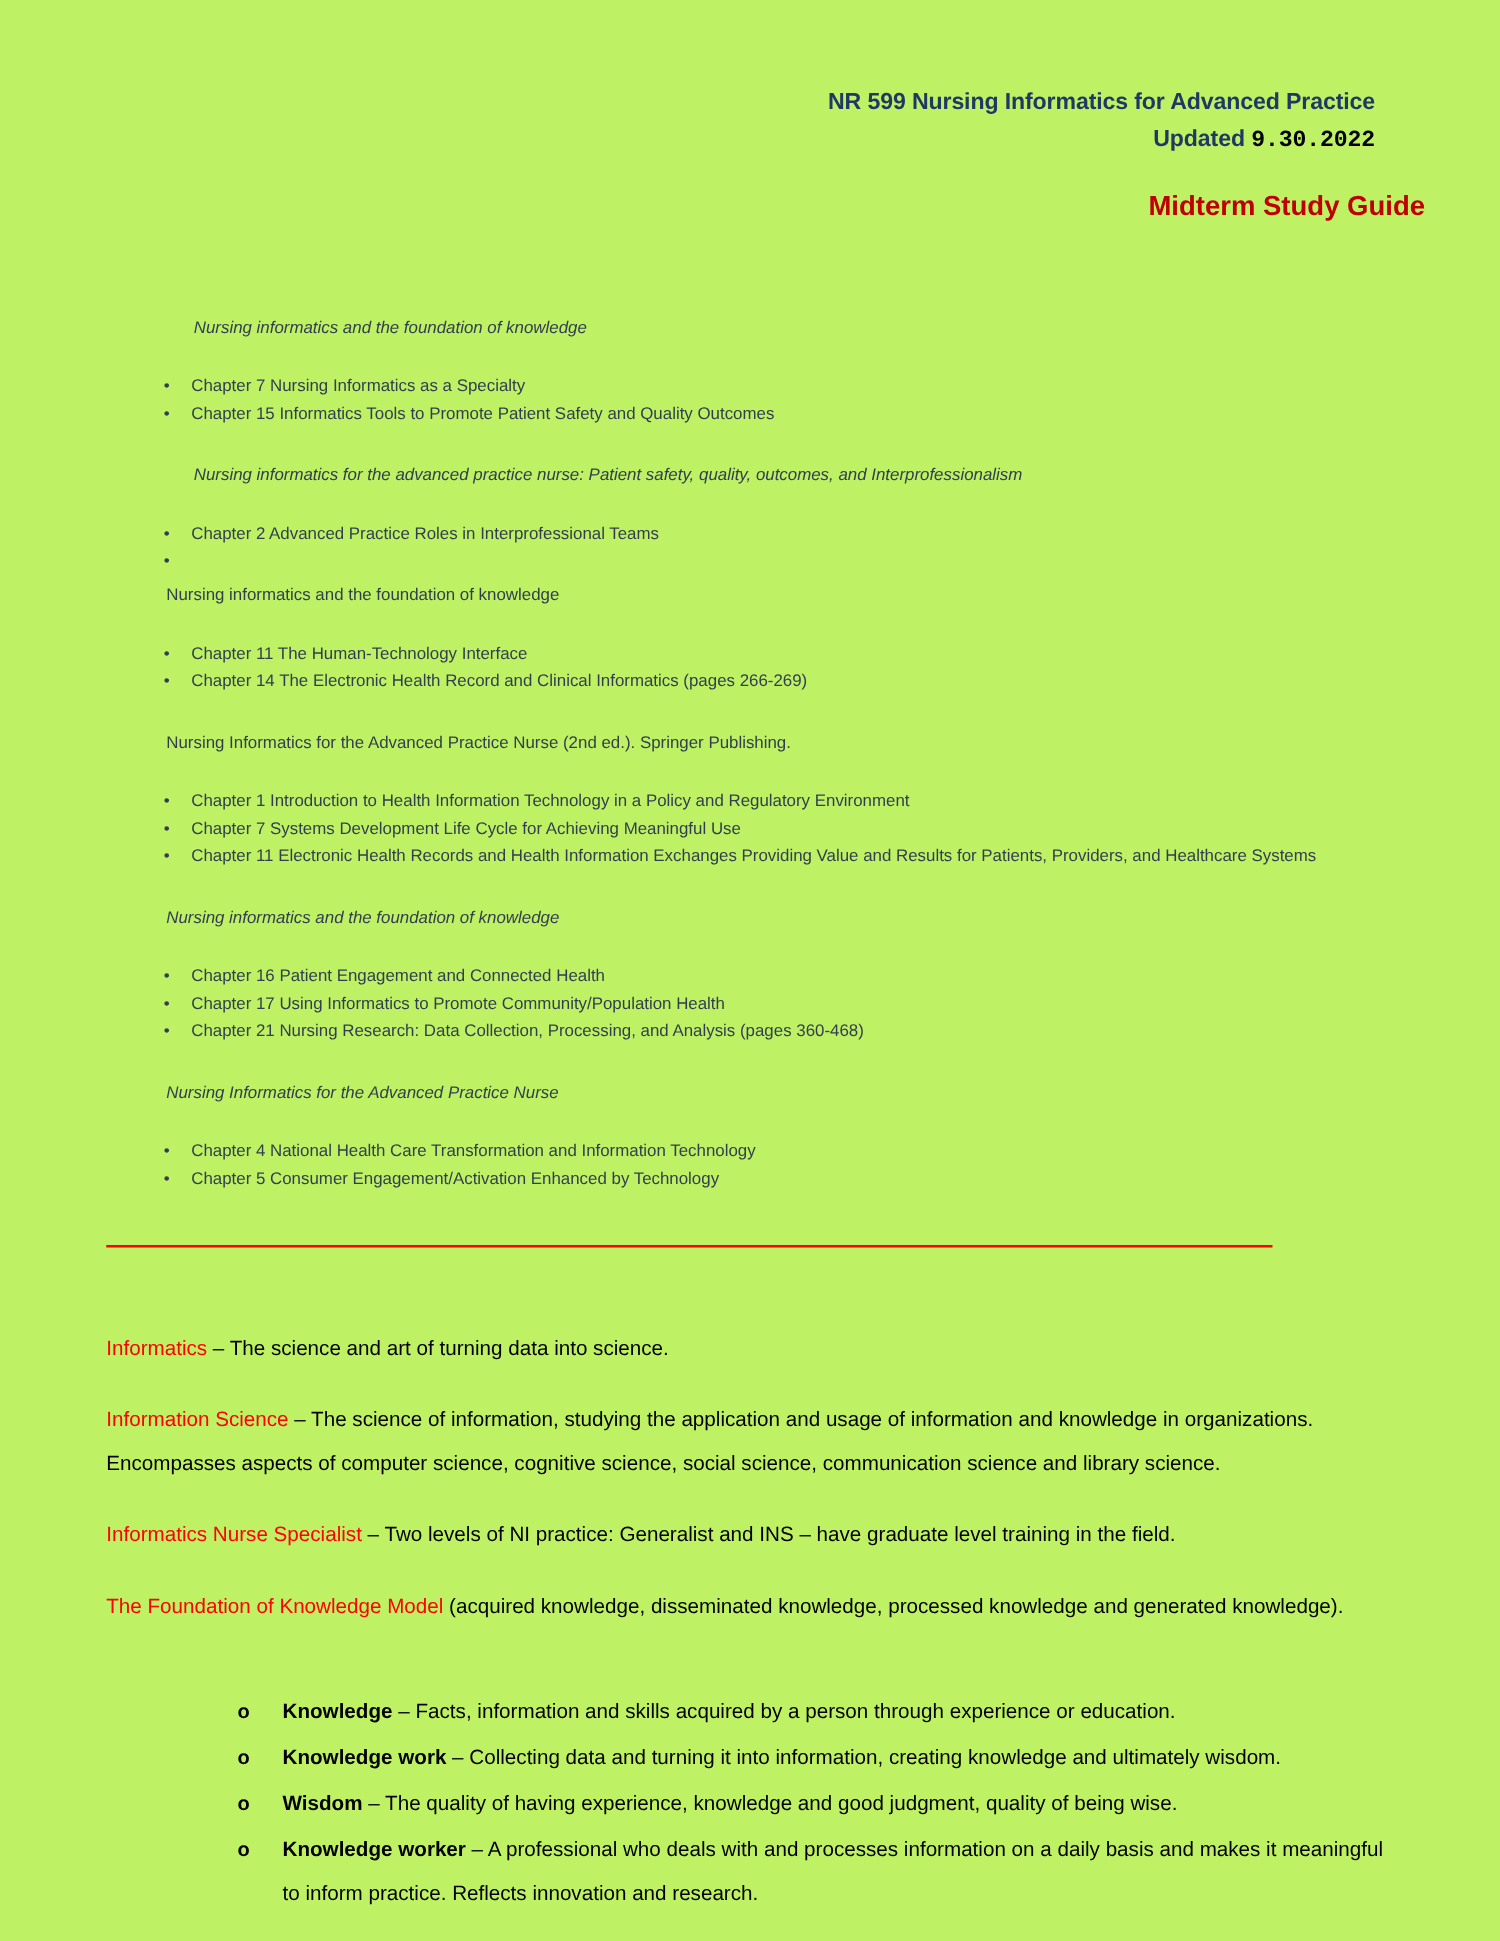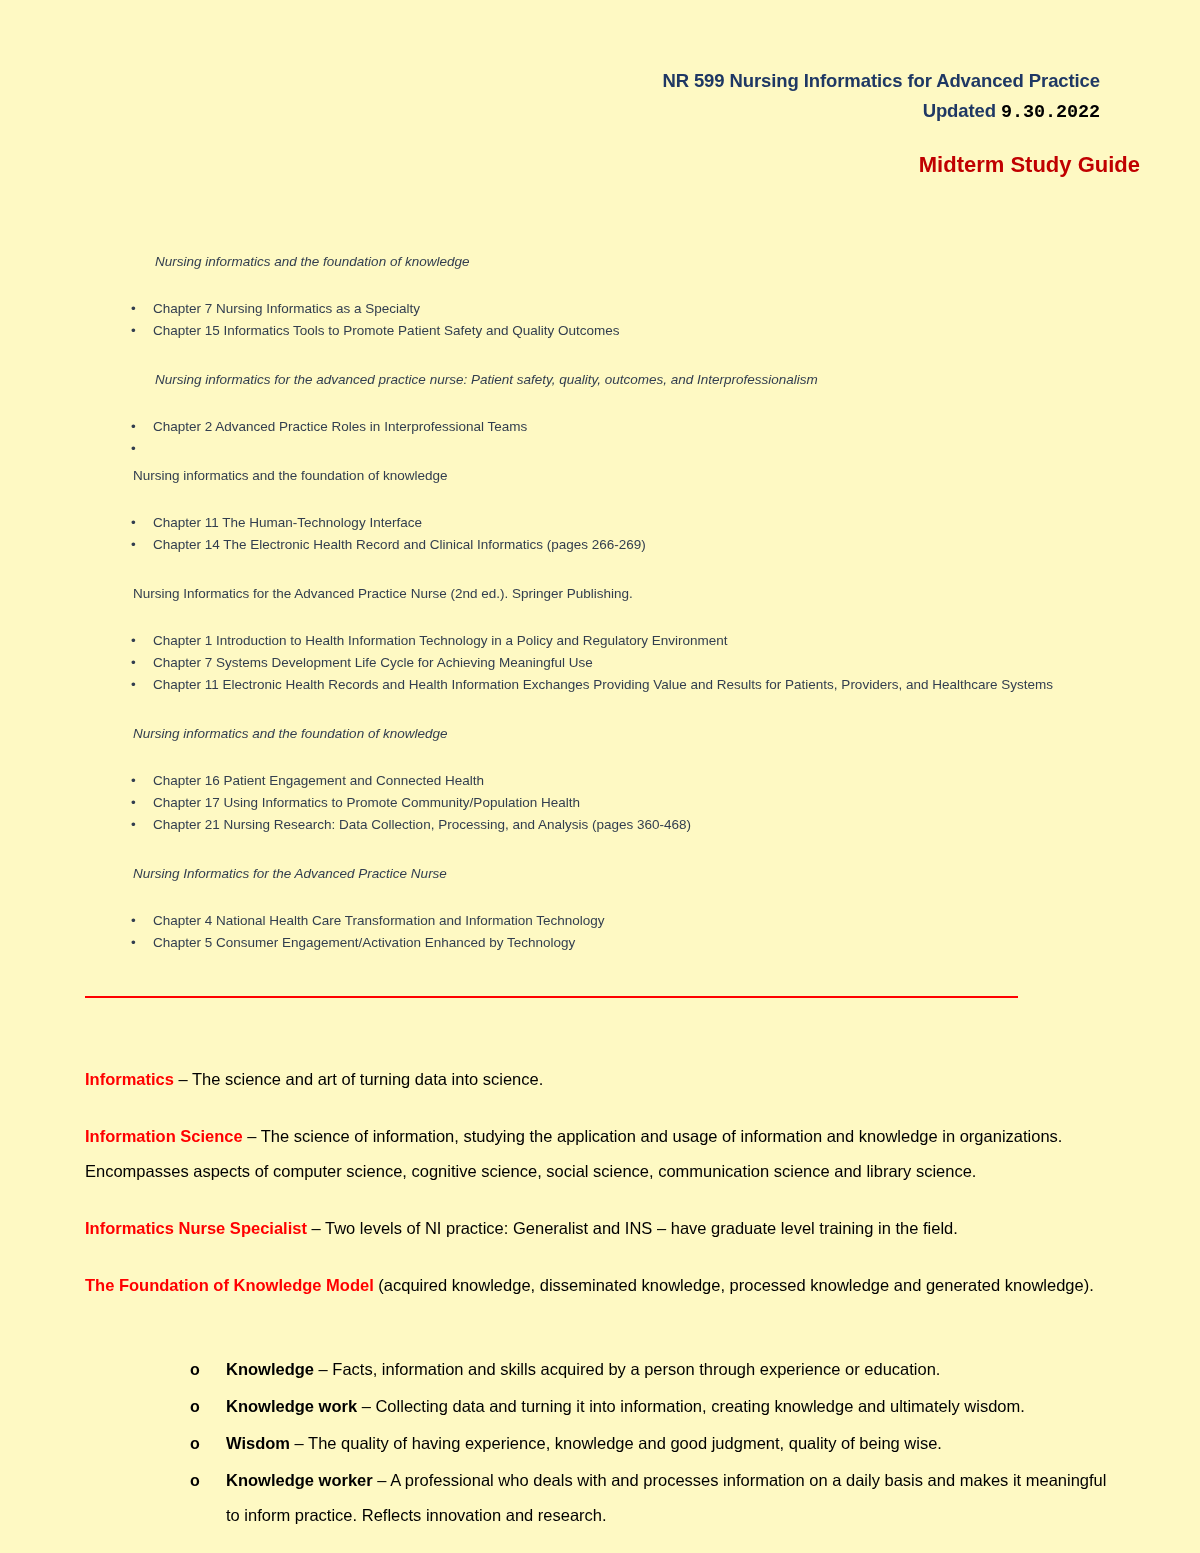--- a/index.html
+++ b/index.html
@@ -11,21 +11,21 @@
     width: 1200px;
     height: 1553px;
     position: relative;
     font-family: "Liberation Sans", sans-serif;
     overflow: hidden;
   }
   .page {
     position: relative;
     width: 1200px;
     height: 1553px;
-    background: #fef9c3;
+    background: #bef264;
   }
 
   
   .doc-header {
     position: absolute;
     top: 66px;
     left: 0;
     width: 1100px;
     text-align: right;
     font-weight: bold;
@@ -118,21 +118,21 @@
     width: 1020px;
   }
   .def {
     font-size: 16.5px;
     line-height: 35px;
     color: #000000;
     margin: 0 0 22px 0;
   }
   .def .term {
     color: #FF0000;
-    font-weight: bold;
+    font-weight: normal;
   }
   .def .body { color: #000000; }
 
   
   ul.sublist {
     list-style: none;
     margin: 14px 0 0 0;
     padding: 0;
     position: absolute;
     top: 1338px;

